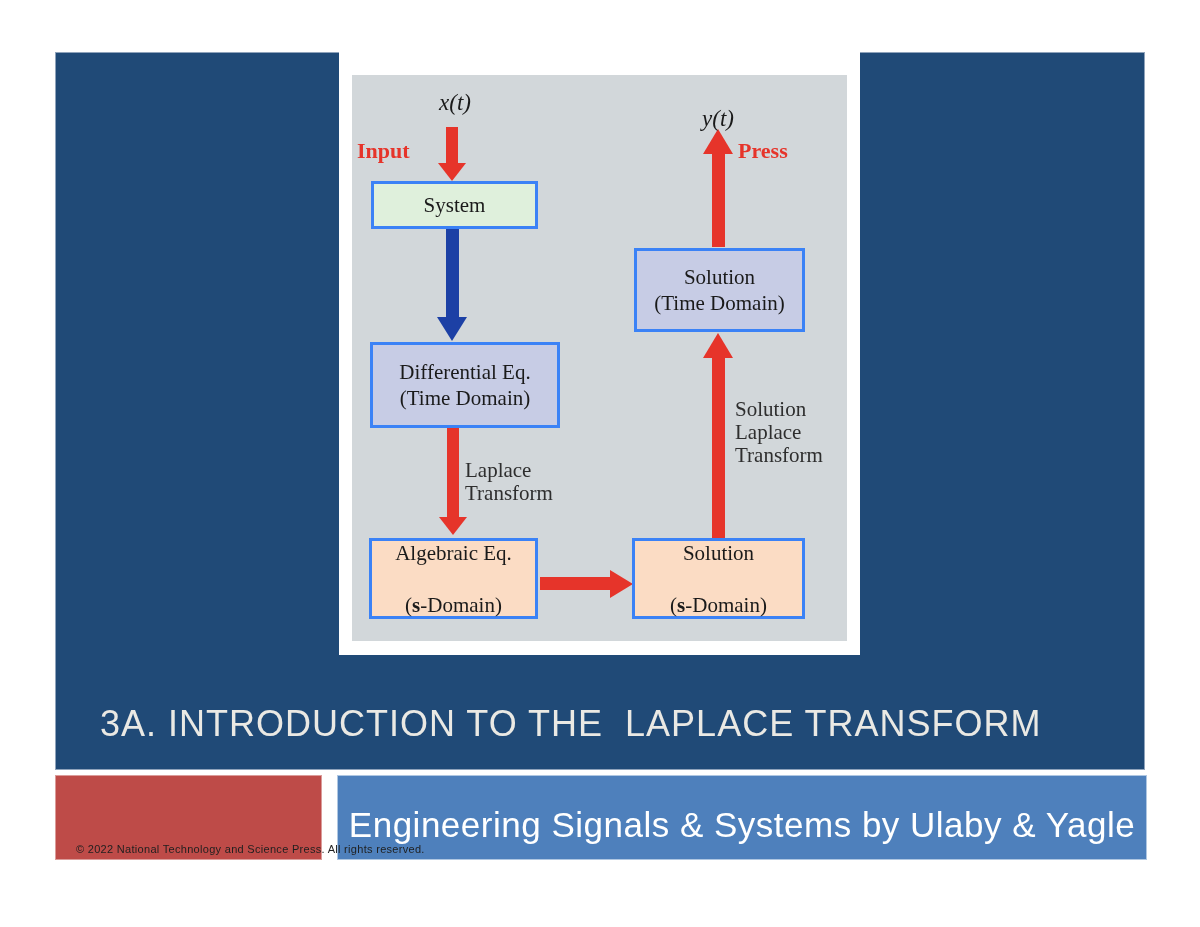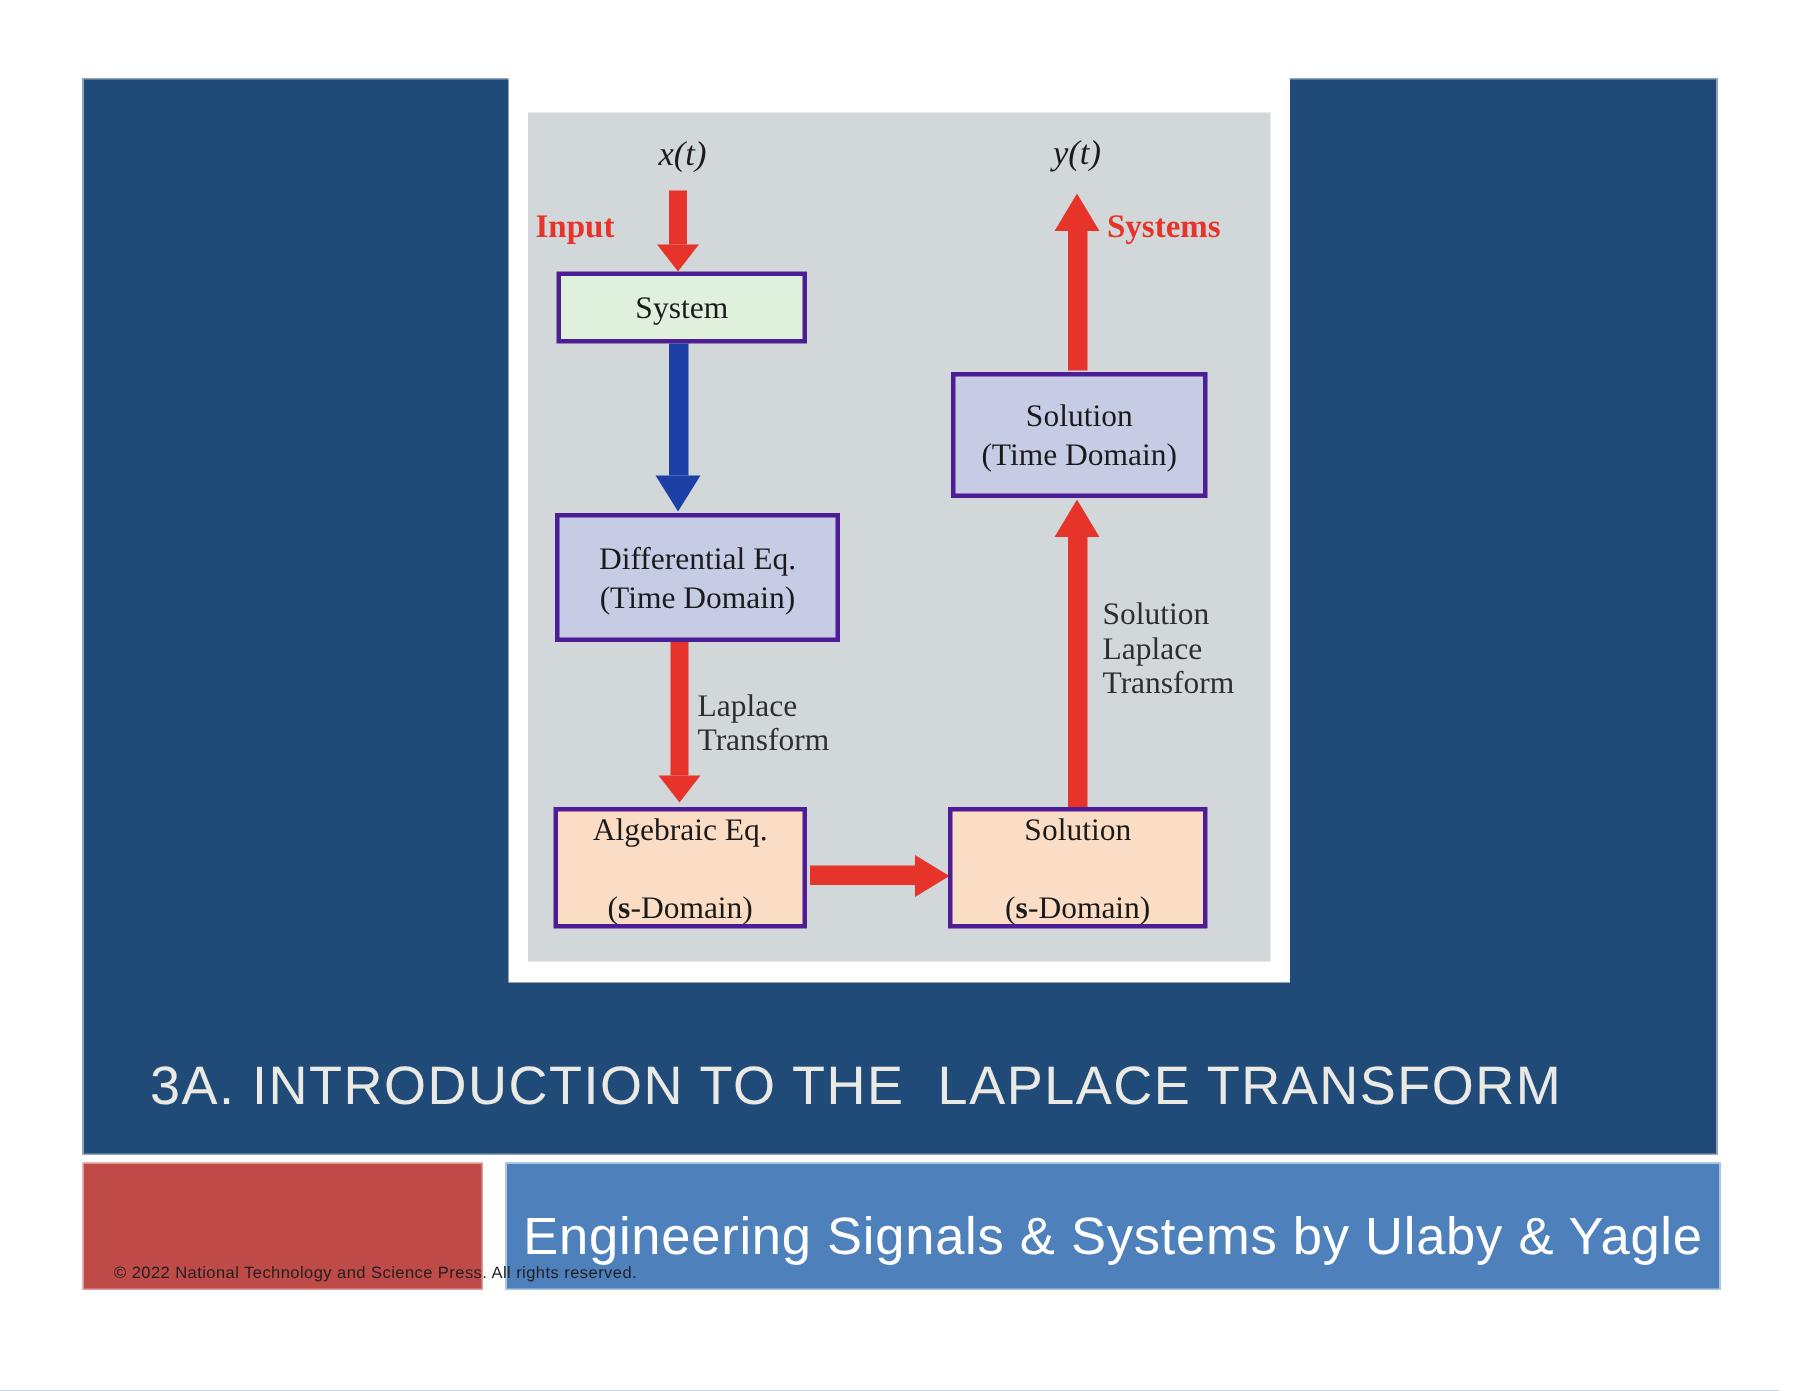--- a/index.html
+++ b/index.html
@@ -12,21 +12,21 @@
             background:var(--background-blue,#204A77);
             border:1px solid #8FA3BB;box-sizing:border-box;}
 
   
   .figure-frame{left:339px;top:52px;width:521px;height:603px;background:#ffffff;}
   .diagram{left:13px;top:23px;width:495px;height:566px;
            background:var(--diagram-bg,#D2D7DA);
            font-family:"Liberation Serif",serif;color:#1a1a1a;}
 
   
-  .dbox{position:absolute;border:3px solid #4c1d95;box-sizing:border-box;
+  .dbox{position:absolute;border:3px solid #3b82f6;box-sizing:border-box;
         display:flex;flex-direction:column;justify-content:center;align-items:center;
         font-size:21px;line-height:26px;text-align:center;}
   .dbox.green{background:var(--box-green,#DFF0DC);}
   .dbox.lav{background:var(--box-lavender,#C7CCE5);}
   .dbox.peach{background:var(--box-peach,#FBDCC4);gap:26px;}
 
   .signal{font-style:italic;font-size:23px;text-align:center;}
   .io-label{font-weight:bold;font-size:22px;color:var(--arrow-red,#E6342A);}
   .flow-label{font-size:21px;line-height:23px;color:#2e2e2e;}
 
@@ -125,22 +125,22 @@
 
     <div class="dbox lav" style="left:282px;top:173px;width:171px;height:84px;">
       <div>Solution</div>
       <div>(Time Domain)</div>
     </div>
 
     <div class="abs arrow-v" style="left:351px;top:54px;">
       <div class="head-up"></div>
       <div class="shaft-v" style="width:13px;height:93px;"></div>
     </div>
-    <div class="abs signal" style="left:326px;top:14px;width:80px;">y(t)</div>
-    <div class="abs io-label" style="left:386px;top:63px;">Systems</div>
+    <div class="abs signal" style="left:326px;top:31px;width:80px;">y(t)</div>
+    <div class="abs io-label" style="left:386px;top:63px;">Press</div>
 
   </div>
 </div>
 
 <div class="abs slide-title">3A. INTRODUCTION TO THE  LAPLACE TRANSFORM</div>
 
 <div class="abs footer-red"></div>
 <div class="abs footer-banner">
   <span>Engineering Signals &amp; Systems by Ulaby &amp; Yagle</span>
 </div>

